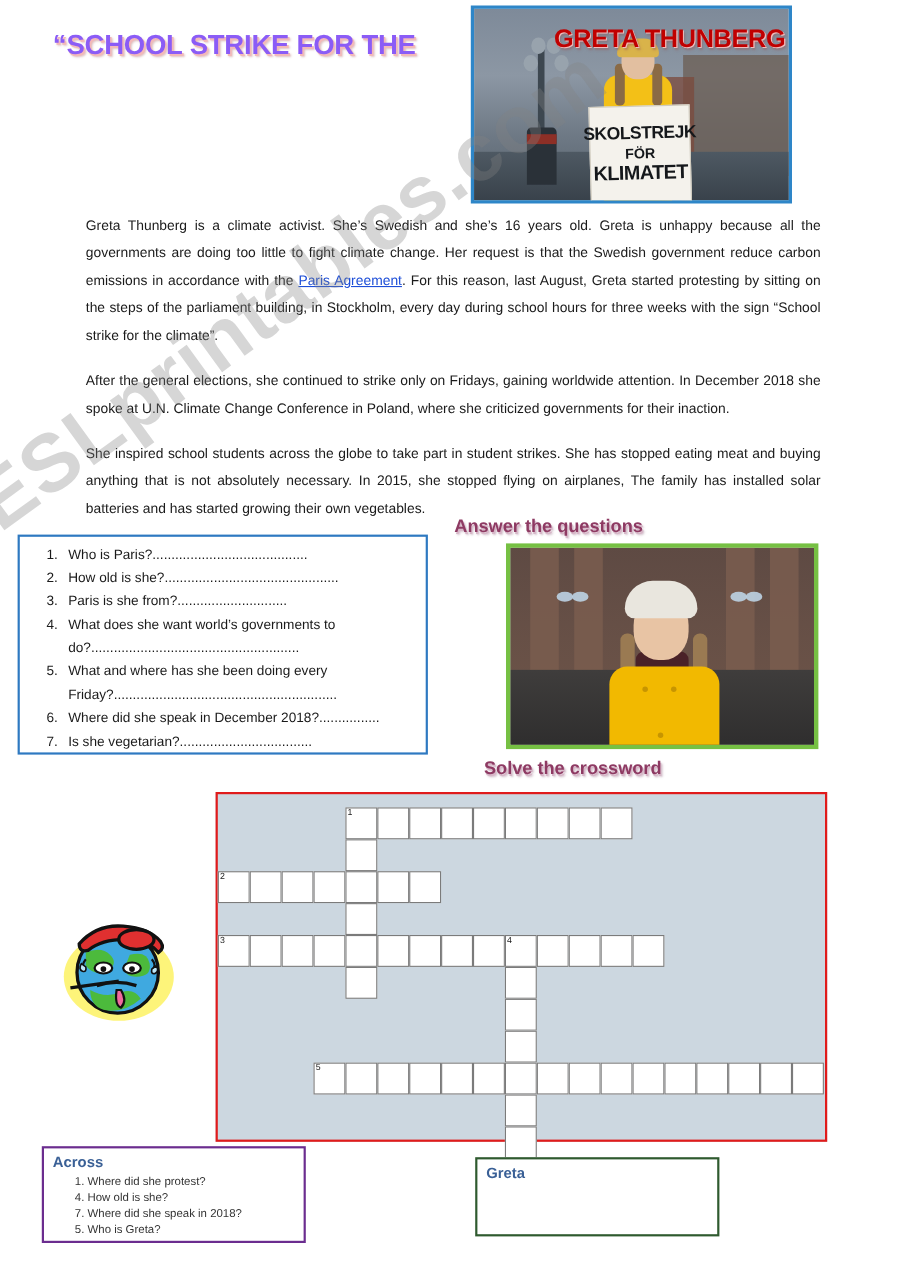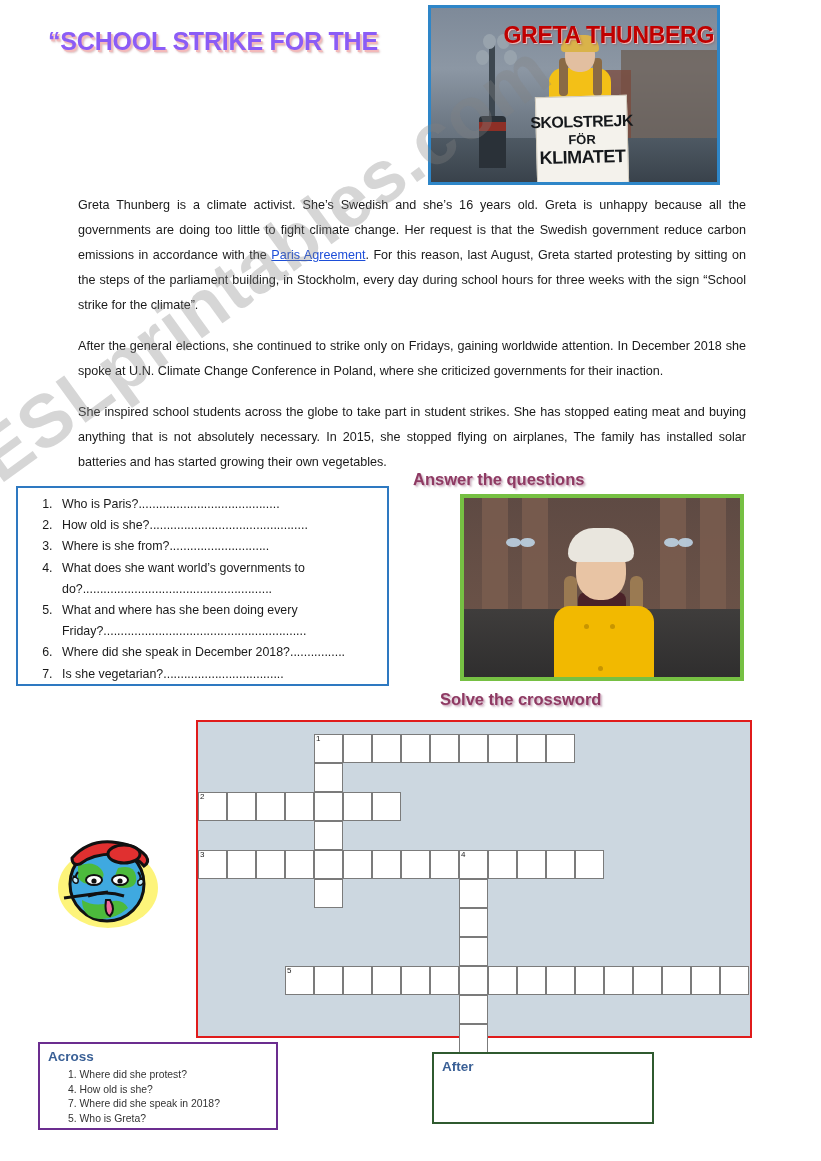--- a/index.html
+++ b/index.html
@@ -211,21 +211,21 @@
   <div class="article">
     <p><span>Greta Thunberg is a climate activist. She’s Swedish and she’s 16 years old. Greta is unhappy because all the governments are doing too little to fight climate change. Her request is that the Swedish government reduce carbon emissions in accordance with the </span><a class="lnk" href="#">Paris Agreement</a><span>. For this reason, last August, Greta started protesting by sitting on the steps of the parliament building, in Stockholm, every day during school hours for three weeks with the sign “School strike for the climate”.</span></p>
     <p>After the general elections, she continued to strike only on Fridays, gaining worldwide attention. In December 2018 she spoke at U.N. Climate Change Conference in Poland, where she criticized governments for their inaction.</p>
     <p>She inspired school students across the globe to take part in student strikes. She has stopped eating meat and buying anything that is not absolutely necessary. In 2015, she stopped flying on airplanes, The family has installed solar batteries and has started growing their own vegetables.</p>
   </div>
 
   <div class="qbox">
     <ol class="qlist">
       <li>Who is Paris?.........................................</li>
       <li>How old is she?..............................................</li>
-      <li>Where is she from?.............................</li>
+      <li>Paris is she from?.............................</li>
       <li>What does she want world’s governments to do?.......................................................</li>
       <li>What and where  has she been doing every Friday?...........................................................</li>
       <li>Where did she speak in December 2018?................</li>
       <li>Is she vegetarian?...................................</li>
     </ol>
   </div>
 
   <div class="h-answer">Answer the questions</div>
   <div class="h-solve">Solve the crossword</div>
 
@@ -351,20 +351,20 @@
     <div class="clue-title">Across</div>
     <ul class="clue-list">
       <li>1. Where did she protest?</li>
       <li>4. How old is she?</li>
       <li>7. Where did she speak in 2018?</li>
       <li>5. Who is Greta?</li>
     </ul>
   </div>
 
   <div class="downbox">
-    <div class="clue-title">After</div>
+    <div class="clue-title">Greta</div>
   </div>
 
   <div class="watermark">
     <div class="wm-text">ESLprintables.com</div>
   </div>
 
 </div>
 
 </body></html>

